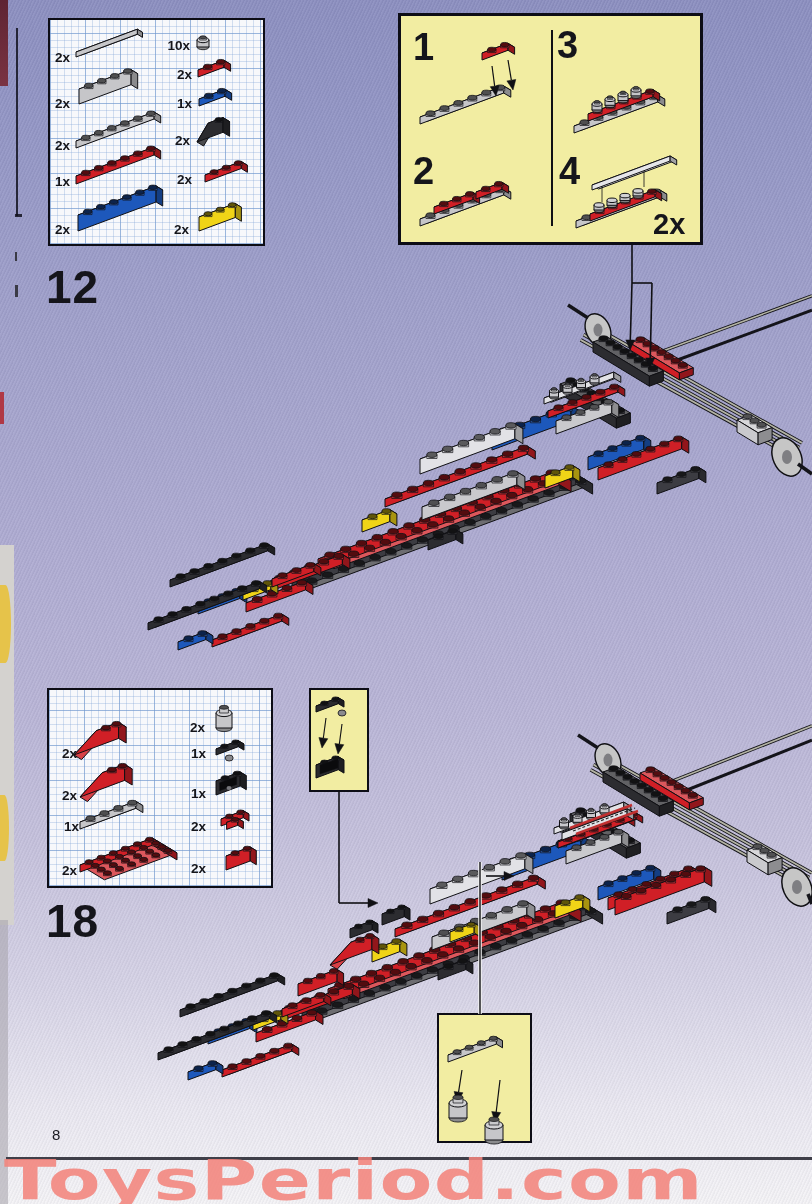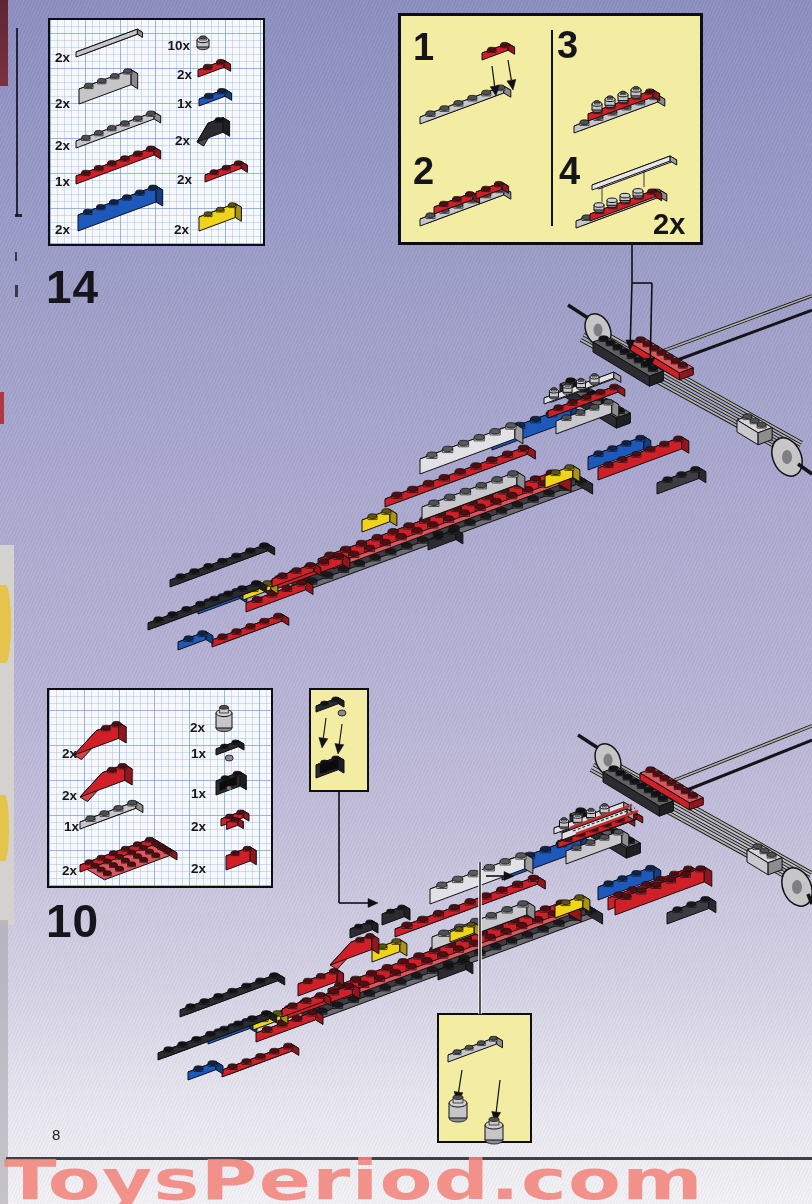--- a/index.html
+++ b/index.html
@@ -48,22 +48,22 @@
 
   <div class="yellowbox" style="left:398px;top:13px;width:299px;height:226px;">
     <span class="bignum subnum" style="left:12px;top:12px;">1</span>
     <span class="bignum subnum" style="left:12px;top:136px;">2</span>
     <span class="bignum subnum" style="left:156px;top:10px;">3</span>
     <span class="bignum subnum" style="left:158px;top:136px;">4</span>
     <span class="bignum mult" style="left:252px;top:194px;">2x</span>
     <div style="position:absolute;left:150px;top:14px;width:2px;height:196px;background:#101014;"></div>
   </div>
 
-  <span class="bignum stepnum" style="left:46px;top:264px;">14</span>
-  <span class="bignum stepnum" style="left:46px;top:898px;">10</span>
+  <span class="bignum stepnum" style="left:46px;top:264px;">12</span>
+  <span class="bignum stepnum" style="left:46px;top:898px;">18</span>
 
   <div class="gridbox" style="left:47px;top:688px;width:222px;height:196px;"></div>
 
   <div class="yellowbox" style="left:309px;top:688px;width:56px;height:100px;border-width:2.5px;"></div>
 
   <div class="yellowbox" style="left:437px;top:1013px;width:91px;height:126px;border-width:2.5px;"></div>
 
   <div class="strip" style="left:6px;top:1157px;width:806px;height:3px;background:#3f3f49;"></div>
   <span id="pagenum">8</span>
   <div id="watermark">ToysPeriod.com</div>

